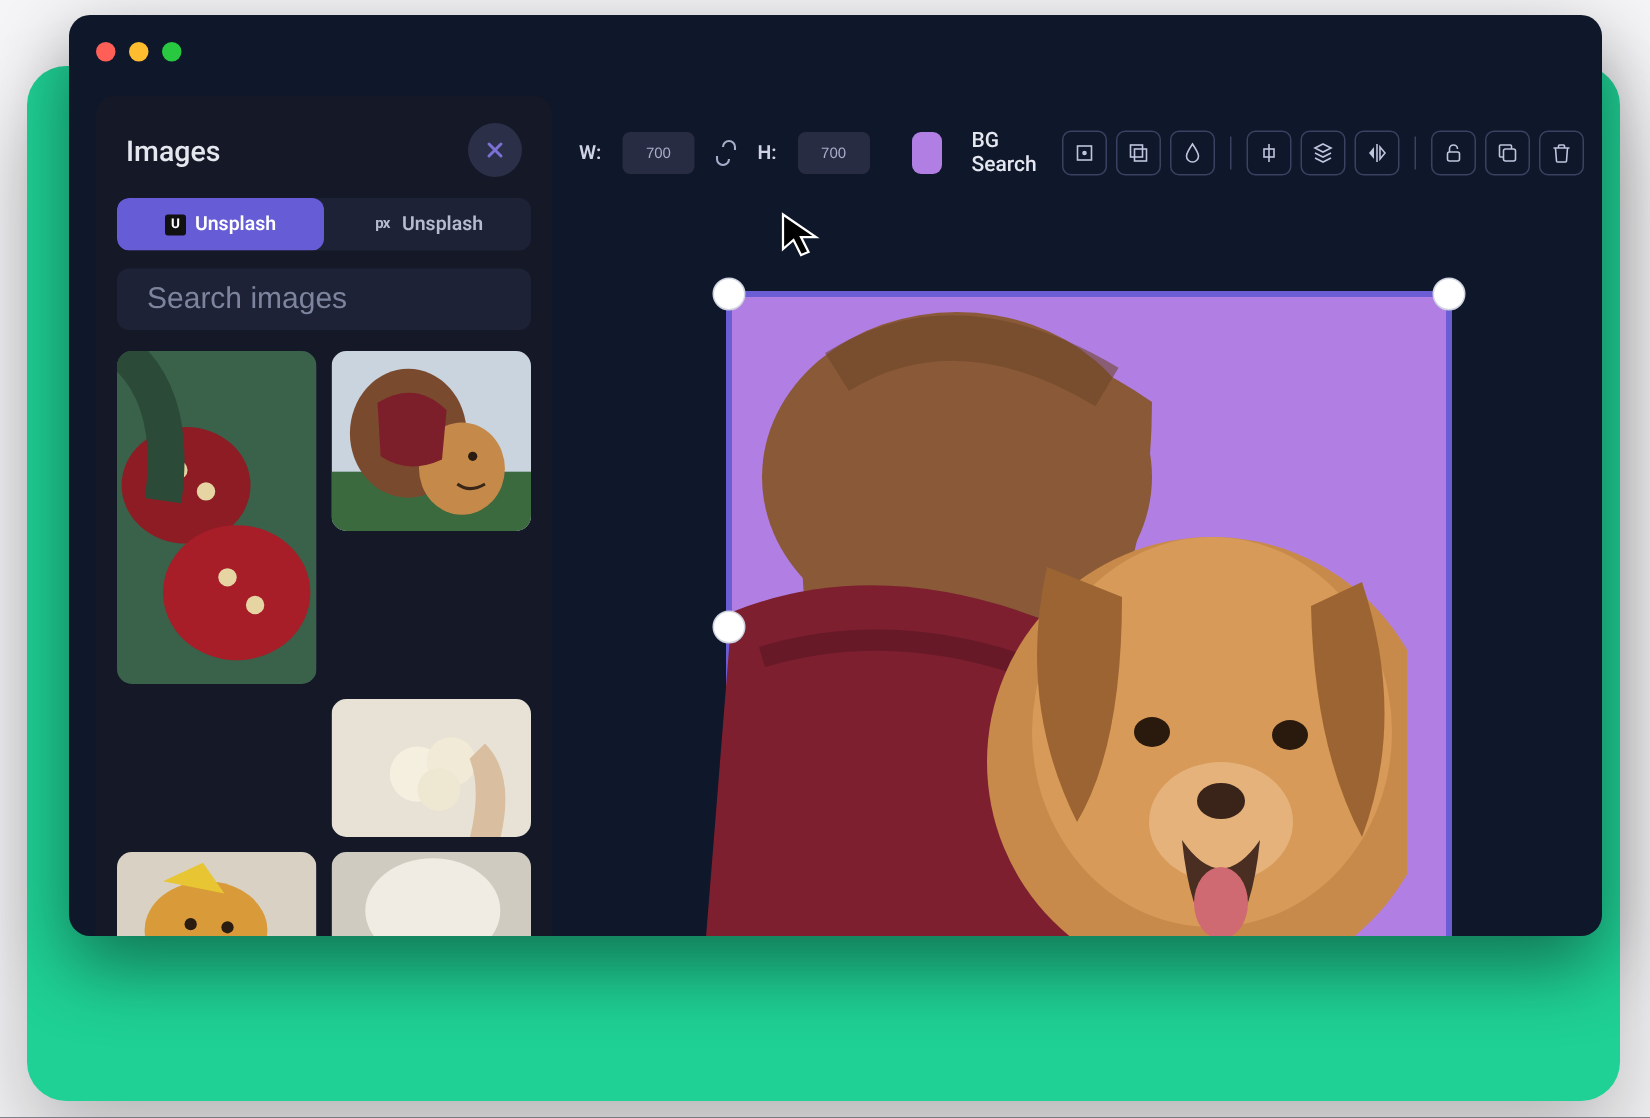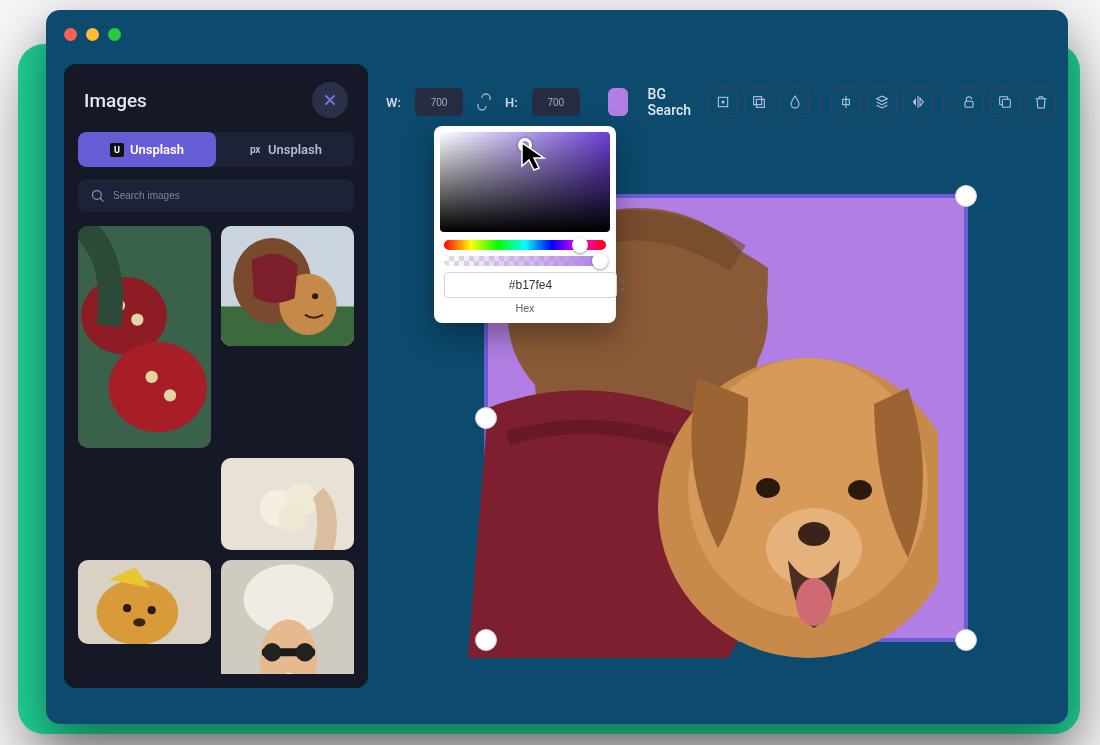--- a/index.html
+++ b/index.html
@@ -19,22 +19,22 @@
     height: 690px;
     background: #1fd195;
     border-radius: 26px;
     box-shadow: 0 30px 60px rgba(0,0,0,0.25);
   }
   .app-window {
     position: absolute;
     left: 46px;
     top: 10px;
     width: 1022px;
-    height: 714px;
-    background: #0c4a6e;
+    height: 614px;
+    background: #0f172a;
     border-radius: 14px;
     box-shadow: 0 20px 50px rgba(0,0,0,0.45);
     overflow: hidden;
   }
   .traffic-lights {
     position: absolute;
     left: 18px;
     top: 18px;
     display: flex;
     gap: 9px;
@@ -82,21 +82,21 @@
   .tab-icon { width: 14px; height: 14px; display:inline-flex; align-items:center; justify-content:center; }
   .tab-icon.unsplash { background:#111; color:#fff; font-size:9px; font-weight:700; border-radius:2px; }
   .tab-icon.pixabay { font-size:10px; font-weight:700; letter-spacing:-0.5px; }
 
   .search-wrap {
     background: #1e2236; border-radius: 8px; padding: 9px 12px; display: flex; align-items: center; gap: 8px;
     margin-bottom: 14px;
   }
   .search-wrap svg { stroke: #8891ac; }
   .search-input {
-    background: transparent; border: none; outline: none; color: #c1c6d9; font-size: 10px; flex: 1;
+    background: transparent; border: none; outline: none; color: #c1c6d9; font-size: 20px; flex: 1;
   }
   .search-input::placeholder { color: #7d849e; }
 
   .gallery {
     flex: 1; display: grid; grid-template-columns: 1fr 1fr; gap: 10px;
     overflow: hidden;
     grid-auto-rows: min-content;
   }
   .thumb {
     border-radius: 10px; overflow: hidden; background: #2a2f44; cursor: pointer; position: relative;
@@ -399,37 +399,18 @@
       <path d="M320 372 Q346 410 372 372 Q366 430 346 440 Q326 430 320 372 Z" fill="#4a2e22"></path>
       <ellipse cx="346" cy="414" rx="18" ry="24" fill="#d06a72"></ellipse>
     </svg>
     <div class="handle tl"></div>
     <div class="handle tr"></div>
     <div class="handle bl"></div>
     <div class="handle br"></div>
     <div class="handle ml"></div>
   </div>
 
-  <div class="color-popover">
-    <div class="sv-area">
-      <div class="sv-handle"></div>
-    </div>
-    <div class="hue-bar">
-      <div class="slider-knob"></div>
-    </div>
-    <div class="alpha-bar">
-      <div class="slider-knob"></div>
-    </div>
-    <div class="hex-row">
-      <input class="hex-input" value="#b17fe4" style="">
-      <div class="hex-stepper">
-        <span>▴</span>
-        <span>▾</span>
-      </div>
-    </div>
-    <div class="hex-label">Hex</div>
-  </div>
 
   <svg class="cursor-arrow" width="34" height="34" viewBox="0 0 34 34">
     <path d="M3 3 L3 26 L10 20 L15 30 L20 28 L15 18 L25 18 Z" fill="#000" stroke="#fff" stroke-width="1.5"></path>
   </svg>
 
 </div>
 
 </body></html>

